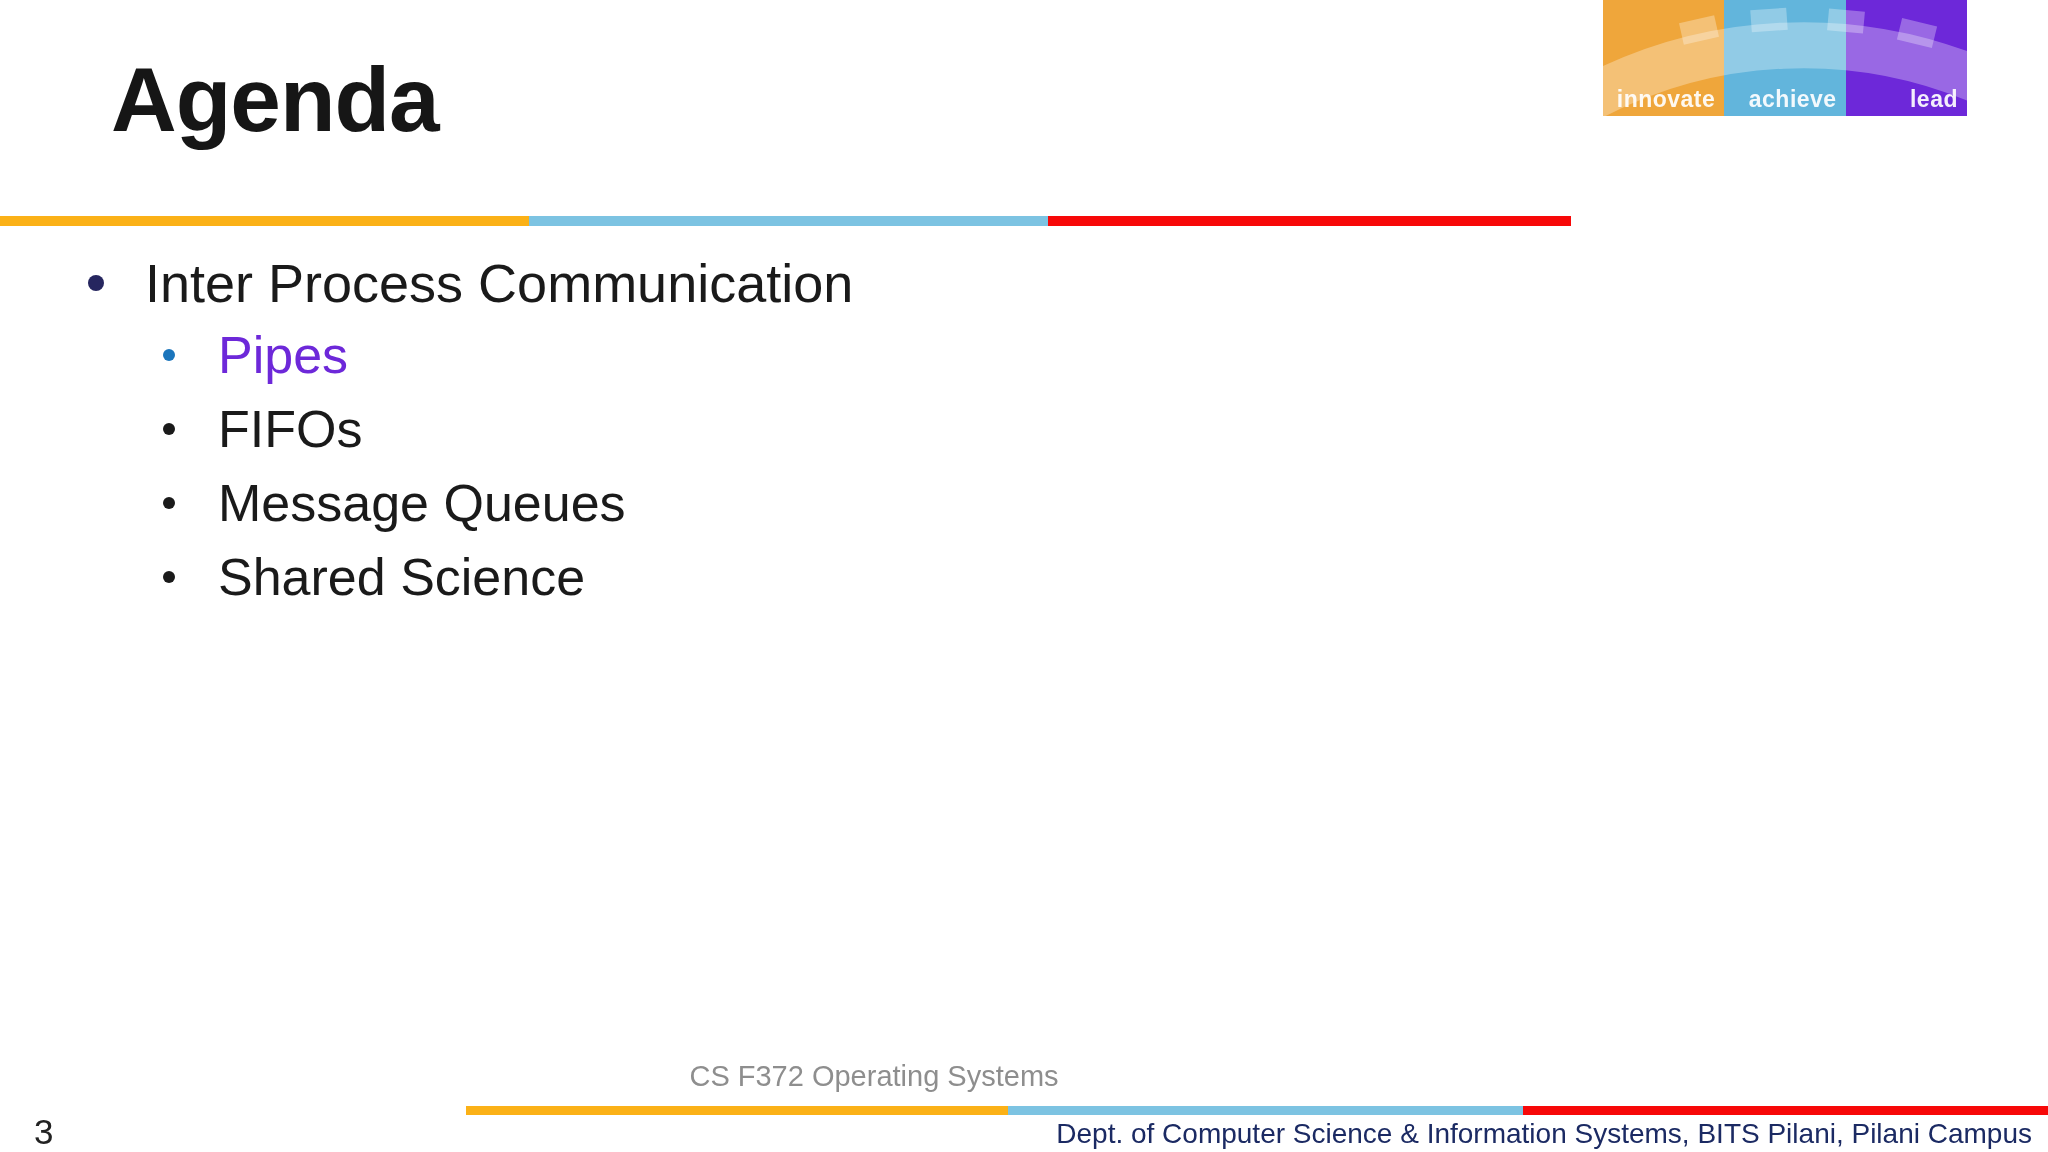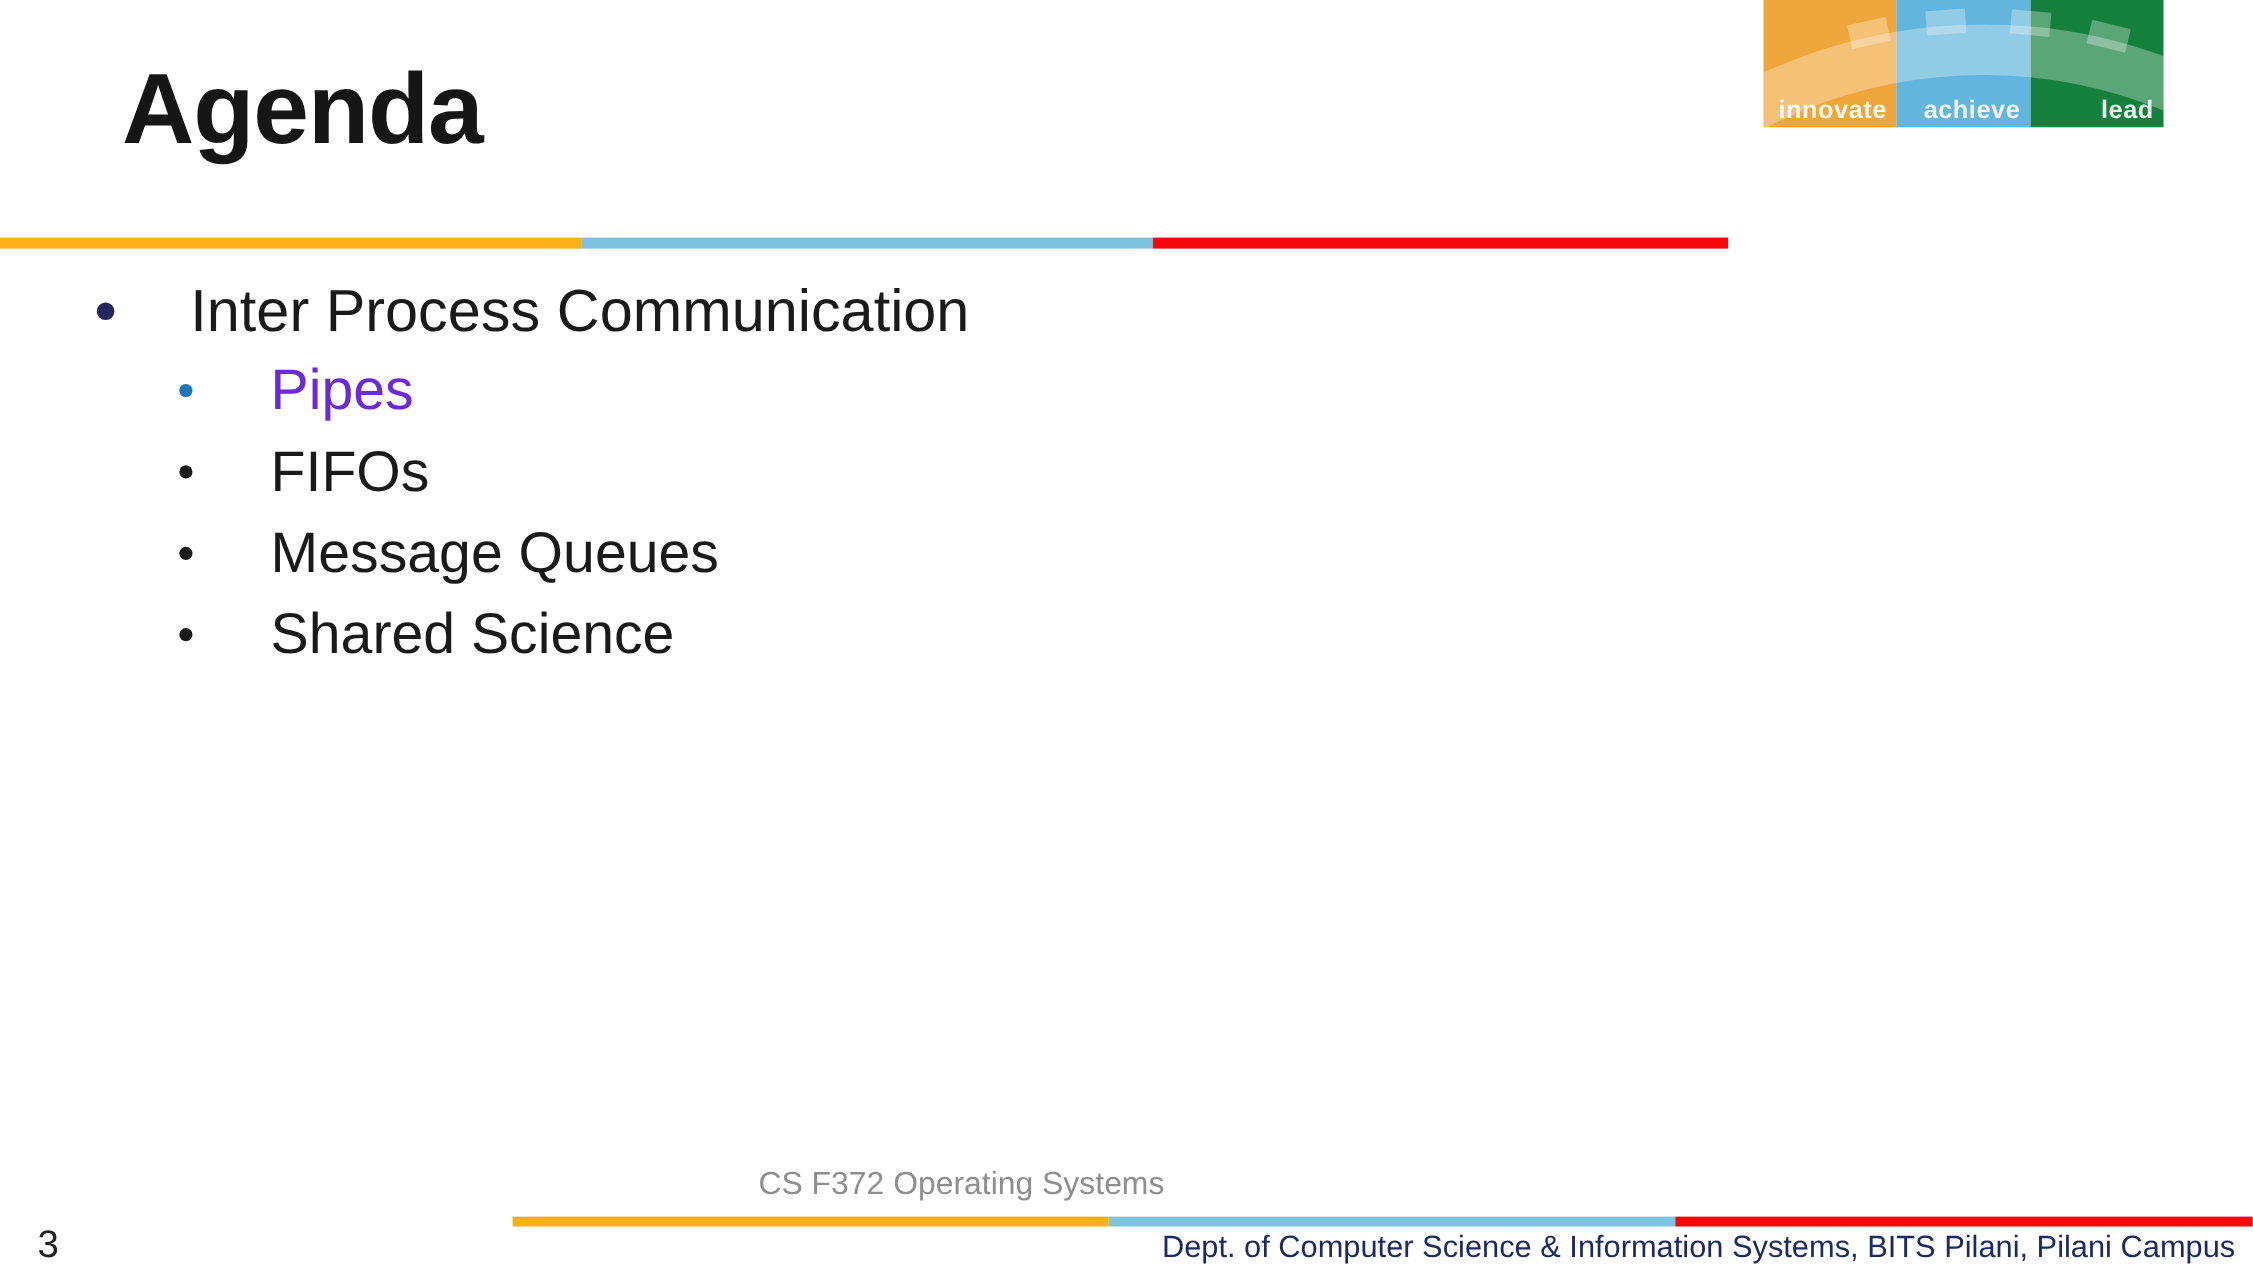--- a/index.html
+++ b/index.html
@@ -9,21 +9,21 @@
 
   
   .slide-title { position:absolute; left:83px; top:54px; font-size:91px; line-height:1;
                  font-weight:700; color:#161616; letter-spacing:-1px;margin-left:28px; }
 
   
   .logo { position:absolute; left:1603px; top:0; width:364px; height:116px; display:flex; overflow:hidden; }
   .logo .panel { flex:1; position:relative; }
   .panel-orange { background:#EFA63B; }
   .panel-blue   { background:#62B5DC; }
-  .panel-red    { background:#15803d; }
+  .panel-red    { background:#6d28d9; }
   .logo-label { position:absolute; right:9px; bottom:5px; font-size:23px; line-height:1;
                 font-weight:700; color:rgba(255,255,255,0.92); letter-spacing:0.5px;text-align:right; }
   .gear-svg { position:absolute; left:0; top:0; width:364px; height:116px; }
 
   
   .rule { position:absolute; display:flex; }
   .title-rule { left:0; top:216px; width:1571px; height:10px; }
   .footer-rule { left:466px; top:1106px; width:1582px; height:9px; }
   .seg { height:100%; }
   .seg-orange { background:#FBB117; }
@@ -31,21 +31,21 @@
   .seg-red    { background:#F70808; }
   .title-rule .seg-orange { width:529px; }
   .title-rule .seg-blue   { width:519px; }
   .title-rule .seg-red    { width:523px; }
   .footer-rule .seg-orange { width:542px; }
   .footer-rule .seg-blue   { width:515px; }
   .footer-rule .seg-red    { width:525px; }
 
   
   .content { position:absolute; left:85px; top:248px; }
-  .row { display:flex; align-items:center;gap:28px; }
+  .row { display:flex; align-items:center; }
   .row-l1 { height:70px; font-size:54px; color:#1a1a1a; }
   .row-l2 { height:74px; font-size:52px; color:#1a1a1a; }
   .dot { border-radius:50%; flex:0 0 auto; }
   .dot-l1 { width:16px; height:16px; background:#26265F; margin-left:3px; margin-right:41px; }
   .dot-l2 { width:12px; height:12px; background:#1a1a1a; margin-left:78px; margin-right:43px; }
   .row-highlight { color:#6d28d9; }
   .row-highlight .dot-l2 { background:#1B75BC; }
 
   
   .footer-course { position:absolute; left:0; top:1060px; width:1748px; text-align:center;

